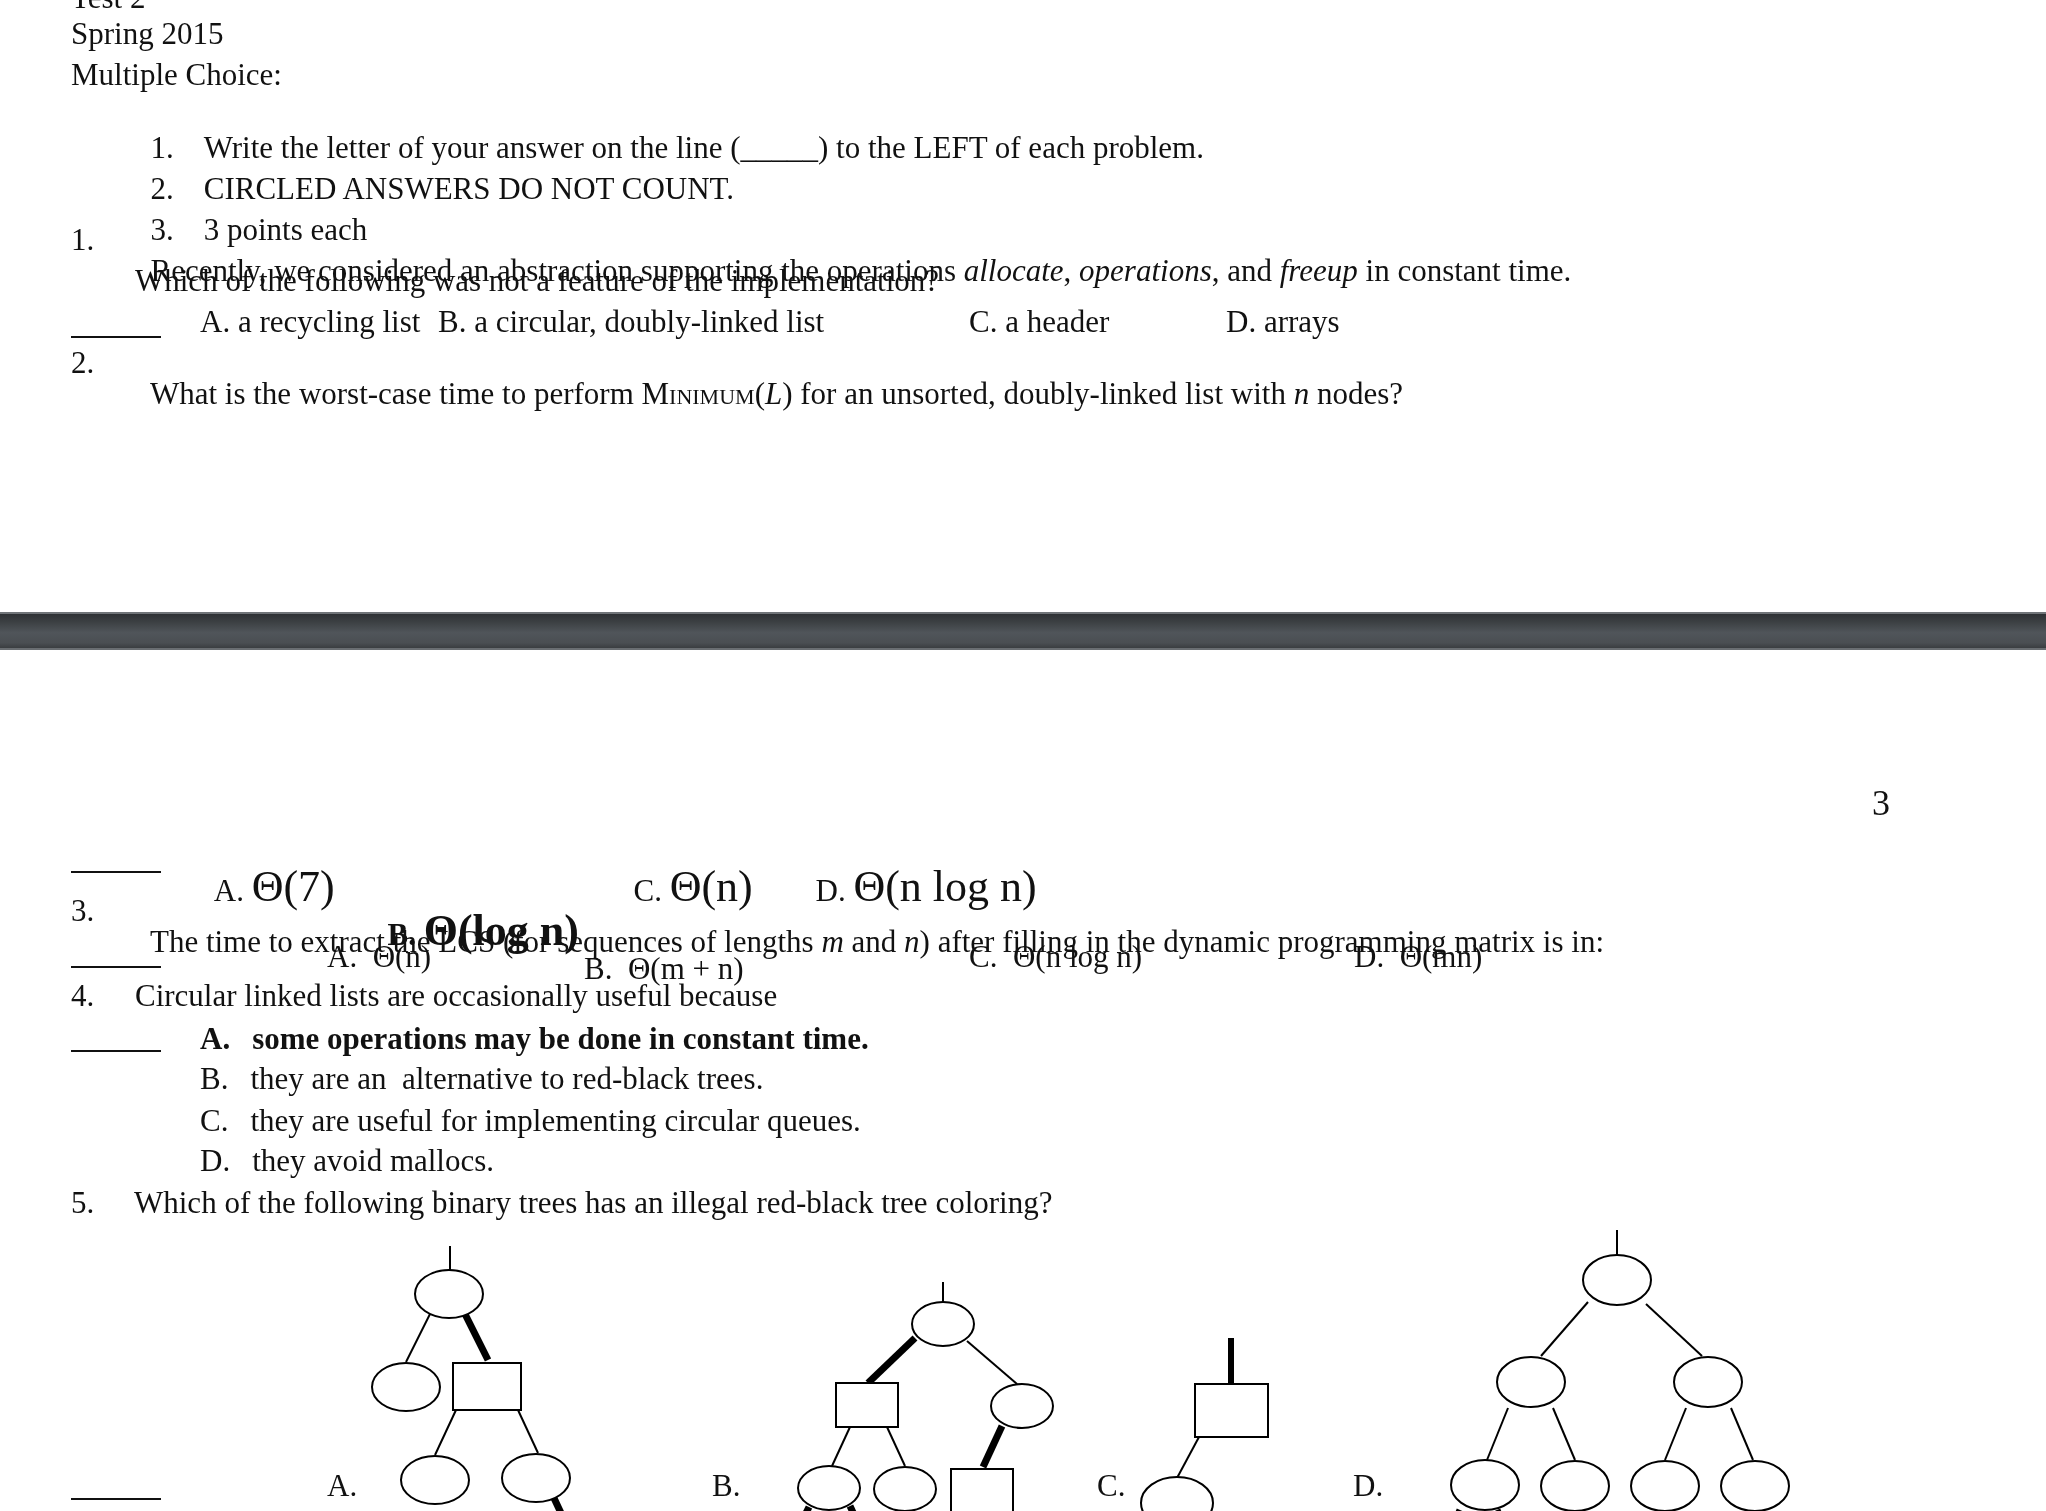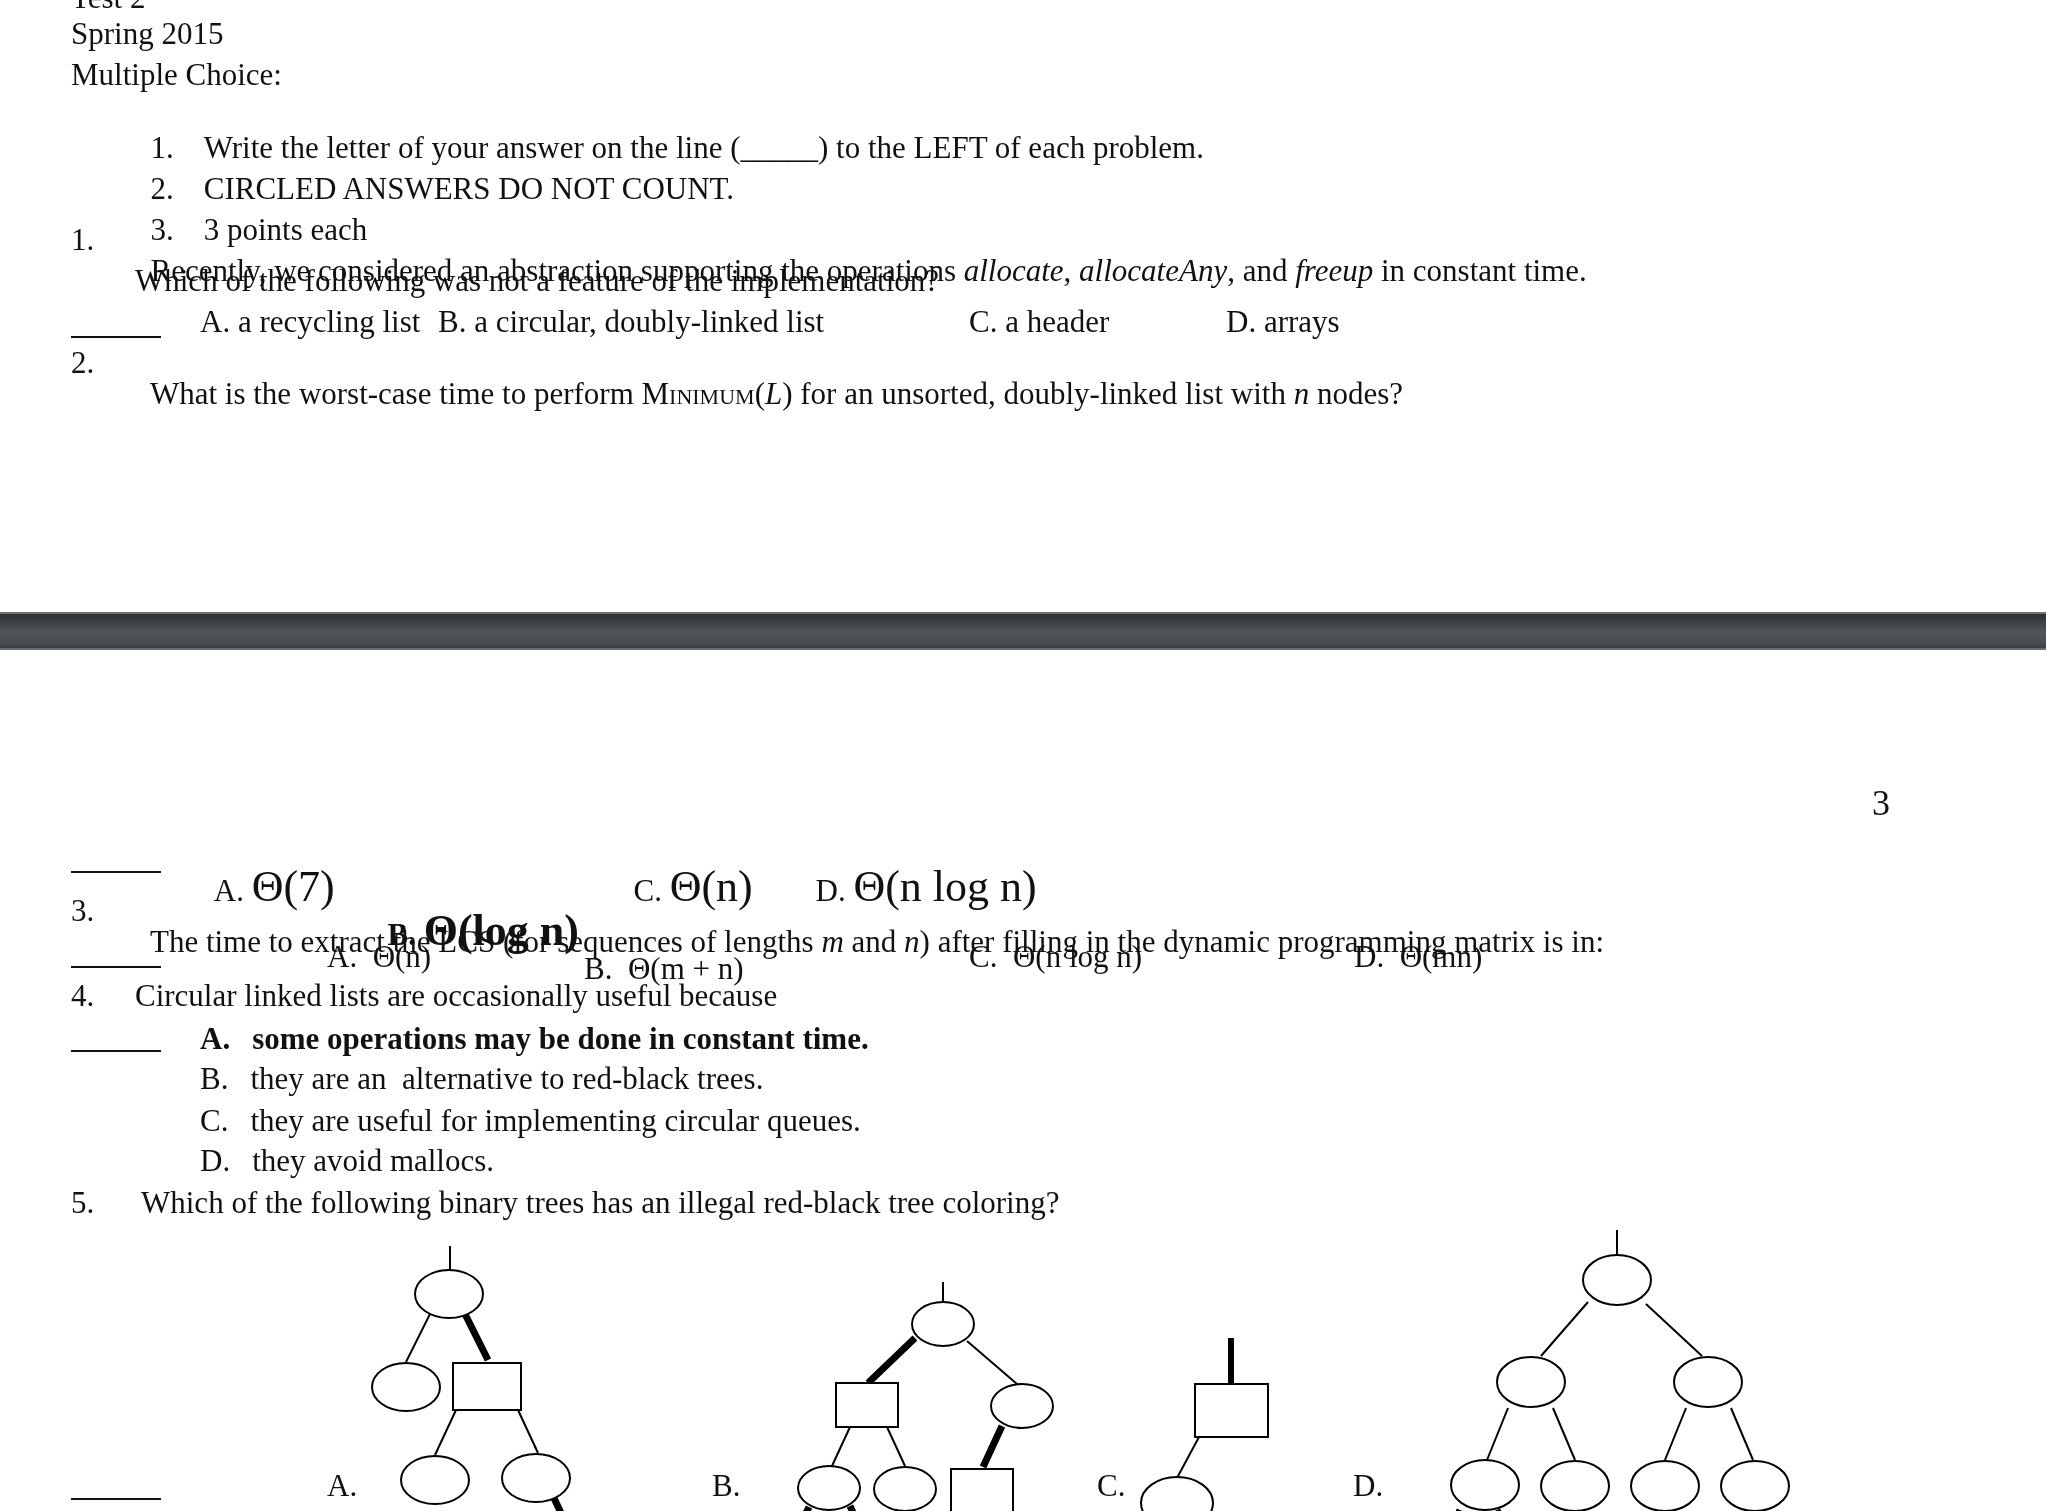--- a/index.html
+++ b/index.html
@@ -27,21 +27,21 @@
 </div>
 <div class="t" style="left:135px; top:142px;text-align:center;">
   <span>2.</span><span style="display:inline-block;width:30px"></span><span>CIRCLED ANSWERS DO NOT COUNT.</span>
 </div>
 <div class="t" style="left:135px; top:183px;">
   <span>3.</span><span style="display:inline-block;width:30px"></span><span>3 points each</span>
 </div>
 
 <div class="t" style="left:71px; top:224px;">1.</div>
 <div class="t" style="left:135px; top:224px;">
-  <span>Recently, we considered an abstraction supporting the operations </span><i>allocate</i><span>, </span><i>allocateAny</i><span>, and </span><i>freeup</i><span> in constant time.</span>
+  <span>Recently, we considered an abstraction supporting the operations </span><i>allocate</i><span>, </span><i>operations</i><span>, and </span><i>freeup</i><span> in constant time.</span>
 </div>
 <div class="t" style="left:135px; top:265px;">Which of the following was not a feature of the implementation?</div>
 <div class="blank" style="left:71px; top:336px; width:90px;"></div>
 <div class="t" style="left:200px; top:306px;text-align:right;">A. a recycling list</div>
 <div class="t" style="left:438px; top:306px;text-align:right;">B. a circular, doubly-linked list</div>
 <div class="t" style="left:969px; top:306px;">C. a header</div>
 <div class="t" style="left:1226px; top:306px;">D. arrays</div>
 
 <div class="t" style="left:71px; top:347px;">2.</div>
 <div class="t" style="left:135px; top:347px;">
@@ -78,21 +78,21 @@
 
 <div class="t" style="left:71px; top:980px;">4.</div>
 <div class="t" style="left:135px; top:980px;">Circular linked lists are occasionally useful because</div>
 <div class="blank" style="left:71px; top:1050px; width:90px;"></div>
 <div class="t" style="left:200px; top:1023px;font-weight:bold;"><span>A.</span><span style="display:inline-block;width:22px"></span><span>some operations may be done in constant time.</span></div>
 <div class="t" style="left:200px; top:1063px;"><span>B.</span><span style="display:inline-block;width:22px"></span><span>they are an  alternative to red-black trees.</span></div>
 <div class="t" style="left:200px; top:1105px;"><span>C.</span><span style="display:inline-block;width:22px"></span><span>they are useful for implementing circular queues.</span></div>
 <div class="t" style="left:200px; top:1145px;"><span>D.</span><span style="display:inline-block;width:22px"></span><span>they avoid mallocs.</span></div>
 
 <div class="t" style="left:71px; top:1187px;">5.</div>
-<div class="t" style="left:141px; top:1187px;font-family:Liberation Serif, serif;">Which of the following binary trees has an illegal red-black tree coloring?</div>
+<div class="t" style="left:134px; top:1187px;font-family:Liberation Serif, serif;">Which of the following binary trees has an illegal red-black tree coloring?</div>
 <div class="blank" style="left:71px; top:1498px; width:90px;"></div>
 
 <div class="t" style="left:327px; top:1470px;">A.</div>
 <div class="t" style="left:712px; top:1470px;">B.</div>
 <div class="t" style="left:1097px; top:1470px;">C.</div>
 <div class="t" style="left:1353px; top:1470px;">D.</div>
 
 <svg width="2046" height="1511" fill="#fff" stroke="#000">
 
   <g stroke-width="2">

